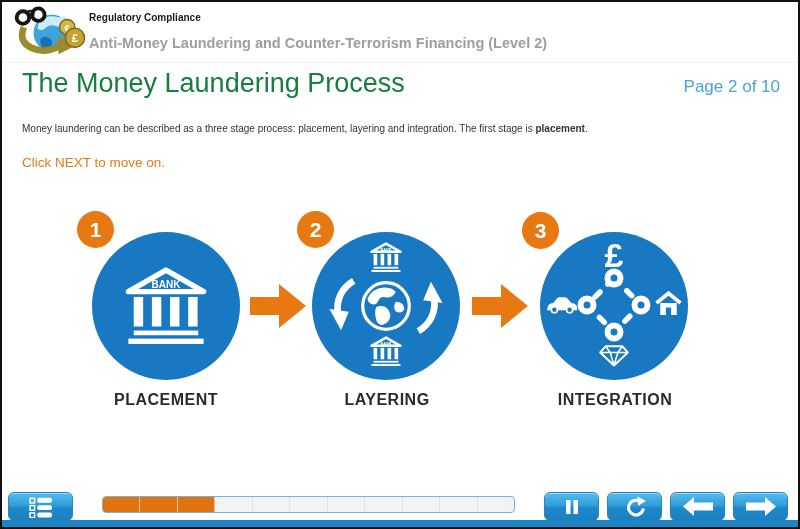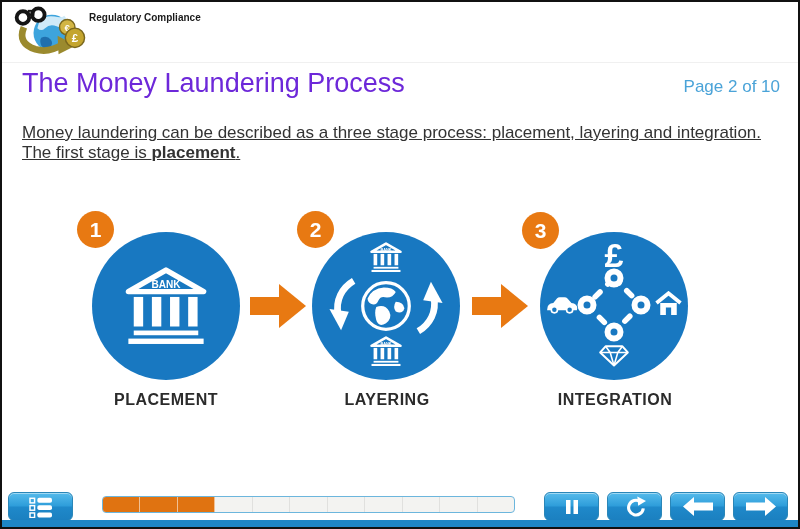--- a/index.html
+++ b/index.html
@@ -7,23 +7,23 @@
     position:relative;width:796px;height:525px;margin:0 auto;
     border:2px solid #111;background:#fff;overflow:hidden;
     font-family:"Liberation Sans",sans-serif;
   }
   
   .header{position:absolute;left:0;top:0;width:100%;height:60px;background:#fff;border-bottom:1px solid #f0f0f0;}
   .logo{position:absolute;left:6px;top:4px;width:78px;height:52px;}
   .hdr-title{position:absolute;left:87px;top:10px;font-size:10px;font-weight:bold;color:#1a1a1a;}
   .hdr-sub{position:absolute;left:87px;top:33px;font-size:14.5px;font-weight:600;color:#9e9e9e;}
   
-  .page-title{position:absolute;left:20px;top:66px;font-size:27px;font-weight:400;color:#6d28d9;}
+  .page-title{position:absolute;left:20px;top:66px;font-size:27px;font-weight:400;color:#15803d;}
   .page-ind{position:absolute;right:18px;top:75px;font-size:17px;color:#4aa3d8;}
-  .body-copy{position:absolute;left:20px;top:121px;width:760px;font-size:17px;color:#333;text-decoration:underline;}
+  .body-copy{position:absolute;left:20px;top:121px;width:760px;font-size:10px;color:#333;}
   .body-copy b{font-weight:bold;}
   .instruction{position:absolute;left:20px;top:153px;font-size:13.5px;color:#e87912;}
   
   .stage-circle{position:absolute;top:230px;width:148px;height:148px;border-radius:50%;background:#1878c1;}
   .badge{position:absolute;top:209px;width:37px;height:37px;border-radius:50%;background:#e87912;
          color:#fff;font-size:21px;font-weight:bold;display:flex;align-items:center;justify-content:center;}
   .stage-label{position:absolute;top:389px;width:200px;text-align:center;
          font-size:16px;font-weight:bold;color:#2b2b2b;letter-spacing:.5px;}
   .flow-arrow{position:absolute;top:282px;}
   
@@ -77,27 +77,29 @@
       <polygon points="52,50 70,41 51,31" fill="#9b8a2e"></polygon>
       <circle cx="61" cy="22" r="8" fill="#d2b544" stroke="#7a671d" stroke-width="1.5"></circle>
       <text x="61" y="25.5" font-size="10" font-weight="bold" fill="#fff" text-anchor="middle">€</text>
       <circle cx="69" cy="33" r="10" fill="#c4a52e" stroke="#7a671d" stroke-width="1.5"></circle>
       <text x="69" y="37.5" font-size="12" font-weight="bold" fill="#fff" text-anchor="middle">£</text>
       <circle cx="15" cy="12" r="6.5" stroke="#151515" stroke-width="4" fill="none"></circle>
       <circle cx="31" cy="9" r="6.5" stroke="#151515" stroke-width="4" fill="none"></circle>
       <rect x="21" y="5" width="5" height="4" fill="none" stroke="#151515" stroke-width="2"></rect>
     </svg>
     <div class="hdr-title">Regulatory Compliance</div>
+    <div class="hdr-sub">Anti-Money Laundering and Counter-Terrorism Financing (Level 2)</div>
   </div>
 
   <div class="page-title">The Money Laundering Process</div>
   <div class="page-ind">Page 2 of 10</div>
 
   <div class="body-copy"><span>Money laundering can be described as a three stage process: placement, layering and integration. The first stage is </span><b>placement</b><span>.</span></div>
 
+  <div class="instruction">Click NEXT to move on.</div>
 
   <div class="stage-circle" style="left:90px">
     <svg class="c1-bank" width="86" height="80" viewBox="0 0 64 58">
       <polygon points="32,3 60,19 4,19" fill="none" stroke="#fff" stroke-width="4" stroke-linejoin="round"></polygon>
       <text x="32" y="16.5" font-size="7.5" font-weight="bold" fill="#fff" text-anchor="middle">BANK</text>
       <rect x="8" y="23" width="7" height="22" fill="#fff"></rect>
       <rect x="21.5" y="23" width="7" height="22" fill="#fff"></rect>
       <rect x="35" y="23" width="7" height="22" fill="#fff"></rect>
       <rect x="48.5" y="23" width="7" height="22" fill="#fff"></rect>
       <rect x="8" y="48" width="48" height="3.5" fill="#fff"></rect>

